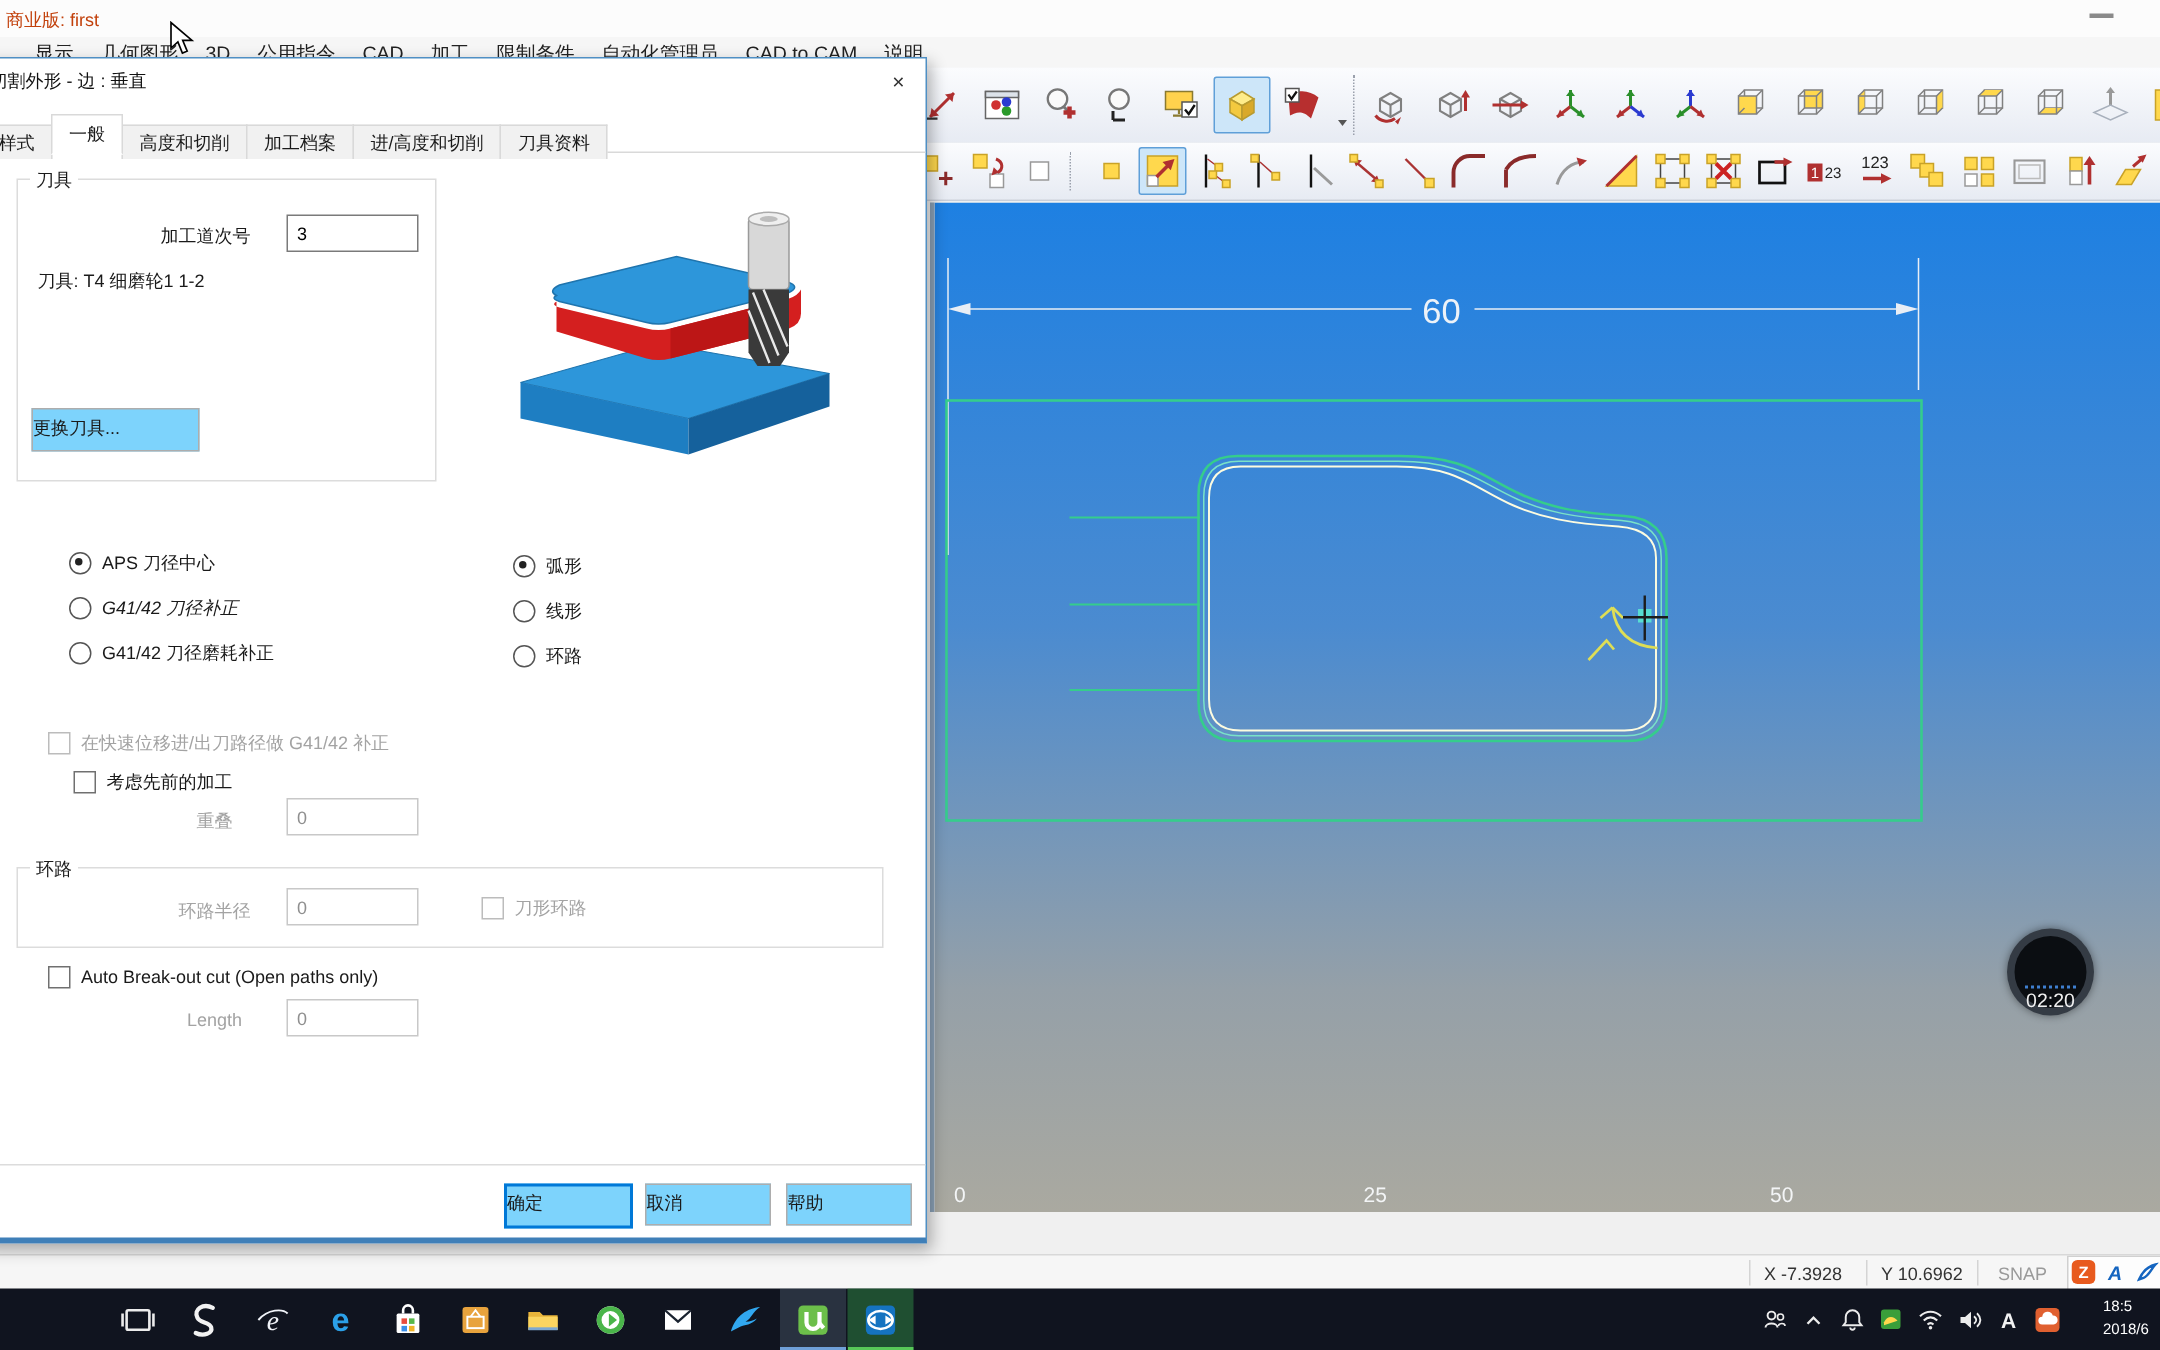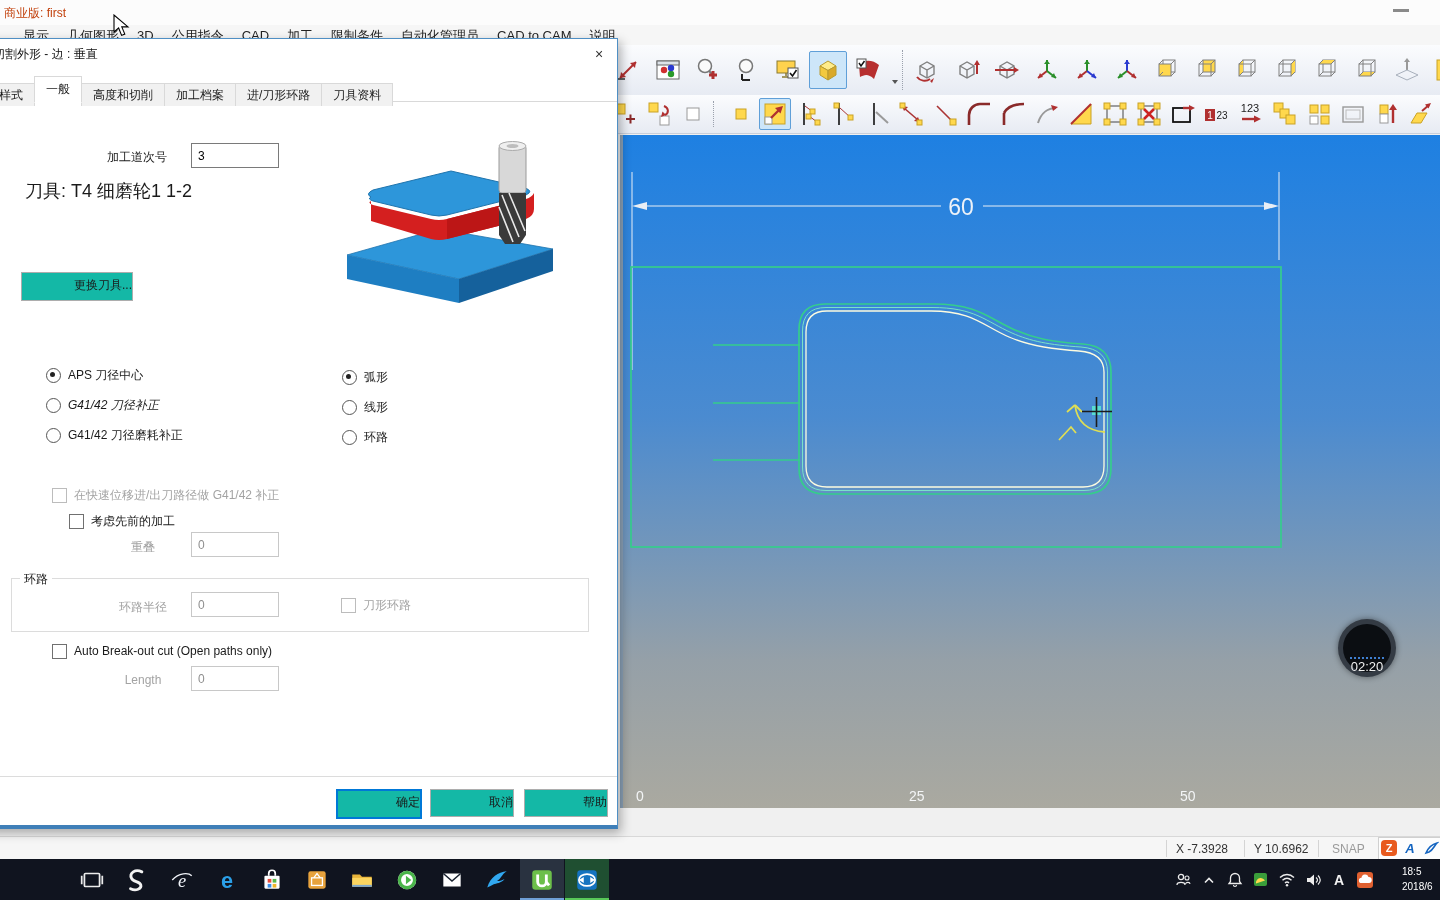--- a/index.html
+++ b/index.html
@@ -46,28 +46,28 @@
   #tabstrip{left:0;top:40px;width:630px;height:23px;border-bottom:1px solid #d9d9d9;box-sizing:border-box;}
   .tab{display:inline-block;height:22px;line-height:22px;padding:0 11px;background:#f1f1f1;border:1px solid #d9d9d9;border-bottom:none;margin-right:-1px;vertical-align:bottom;font-size:12px;}
   .tab.active{background:#fff;height:25px;line-height:25px;position:relative;top:-3px;border-bottom:1px solid #fff;}
   .groupbox{border:1px solid #dcdcdc;}
   .grouplabel{position:absolute;top:-8px;left:8px;background:#fff;padding:0 4px;font-size:12px;}
   .w-input{background:#fff;border:1px solid #7a7a7a;font-size:12px;padding:4px 6px;box-sizing:border-box;font-family:"Liberation Sans",sans-serif;}
   .w-input.dis{border:1px solid #c8c8c8;color:#8f8f8f;}
   .radio-row{position:absolute;display:flex;align-items:center;height:16px;padding-left:21px;}
   .radio{width:13px;height:13px;border:1px solid #555;border-radius:50%;background:#fff;margin-right:7px;position:relative;flex:0 0 auto;}
   .radio.sel:after{content:"";position:absolute;left:3px;top:3px;width:5px;height:5px;border-radius:50%;background:#222;}
-  .cbx-row{position:absolute;display:flex;align-items:center;height:16px;margin-left:20px;}
+  .cbx-row{position:absolute;display:flex;align-items:center;height:16px;}
   .cbx{width:13px;height:13px;border:1px solid #707070;background:#fff;margin-right:7px;flex:0 0 auto;}
   .cbx.dis{border-color:#bcbcbc;}
   .dis-text{color:#a3a3a3;}
   .r-label{font-size:12px;}
   .num-label{position:absolute;text-align:center;font-size:12px;}
   #dlg-footer-line{left:0px;top:737px;width:630px;border-top:1px solid #dcdcdc;}
-  .dlg-btn{position:absolute;width:82px;height:26px;background:#14b8a6;border:1px solid #adadad;font-size:12px;text-align:right;line-height:24px;}
+  .dlg-btn{position:absolute;width:82px;height:26px;background:#7dd3fc;border:1px solid #adadad;font-size:12px;text-align:left;line-height:24px;}
   .dlg-btn.default{border:2px solid #0078d7;line-height:22px;}
 
   
   #statusbar{left:0;top:836px;width:1440px;height:23px;background:#f6f6f6;border-top:1px solid #d8d8d8;z-index:4;font-size:12px;color:#333;}
   .sb-sep{position:absolute;top:3px;height:17px;border-left:1px solid #d4d4d4;}
   .sb-text{position:absolute;top:5px;font-size:12px;}
   #sb-tools{position:absolute;left:1378px;top:0px;width:62px;height:23px;background:#fdfdfd;border:1px solid #d0d0d0;display:flex;align-items:center;justify-content:space-around;}
 
   
   #taskbar{left:0;top:859px;width:1440px;height:41px;background:#10141f;z-index:20;}
@@ -477,25 +477,28 @@
 
   <div id="clockov" class="abs">
     <div class="inner"></div>
     <div class="dash"></div>
     <div class="time">02:20</div>
   </div>
 
   <div id="dialog" class="abs">
     <div id="dlg-title" class="abs">切割外形 - 边 : 垂直</div>
     <div id="dlg-close" class="abs">×</div>
-    <div id="tabstrip" class="abs"><span class="tab">样式</span><span class="tab active">一般</span><span class="tab">高度和切削</span><span class="tab">加工档案</span><span class="tab">进/刀形环路</span><span class="tab">刀具资料</span></div>
-
+    <div id="tabstrip" class="abs"><span class="tab">样式</span><span class="tab active">一般</span><span class="tab">高度和切削</span><span class="tab">加工档案</span><span class="tab">进/高度和切削</span><span class="tab">刀具资料</span></div>
+
+    <div class="abs groupbox" style="left:24px;top:80px;width:278px;height:200px;">
+      <span class="grouplabel">刀具</span>
+    </div>
     <div class="abs num-label" style="left:100px;top:110px;width:100px;">加工道次号</div>
     <input class="abs w-input" style="left: 204px; top: 104px; width: 88px; height: 25px;" value="3">
-    <div class="abs" style="left:38px;top:140px;font-size:18px;">刀具: T4 细磨轮1 1-2</div>
+    <div class="abs" style="left:38px;top:140px;font-size:12px;">刀具: T4 细磨轮1 1-2</div>
     <div class="abs dlg-btn" style="left:34px;top:233px;width:110px;height:27px;line-height:25px;">更换刀具...</div>
 
     <svg class="abs" style="left:352px;top:96px;" width="228" height="176" viewBox="0 0 228 176">
       <polygon points="8,120 100,94 214,114 120,144" fill="#2d96da" stroke="#1f74ad" stroke-width="0.8"></polygon>
       <polygon points="8,120 120,144 120,168 8,144" fill="#1e7ec2"></polygon>
       <polygon points="120,144 214,114 214,136 120,168" fill="#15619c"></polygon>
       <path d="M32 62 Q26 59 34 55 L112 36 L186 53 Q195 56 187 60 L108 80 Q100 82 92 80 L34 66 Q28 64 32 62 Z" fill="#2d96da" stroke="#1f74ad"></path>
       <path d="M32 62 L32 86 L92 104 Q100 106 108 104 L187 84 Q195 81 195 74 L195 58 Q193 62 187 64 L108 84 Q100 86 92 84 L34 70 Q28 68 32 66 Z" fill="#d41f1f"></path>
       <polygon points="108,84 187,64 187,84 108,104" fill="#bc1616"></polygon>
       <rect x="160" y="10" width="27" height="48" rx="3" fill="#d8d8d8" stroke="#9a9a9a"></rect>

